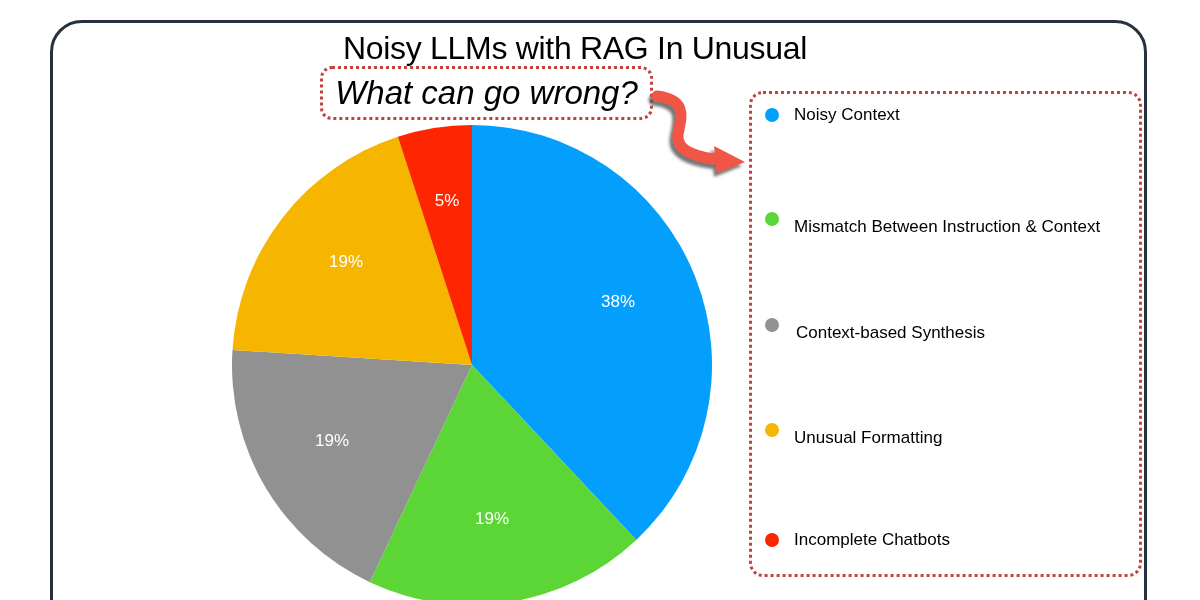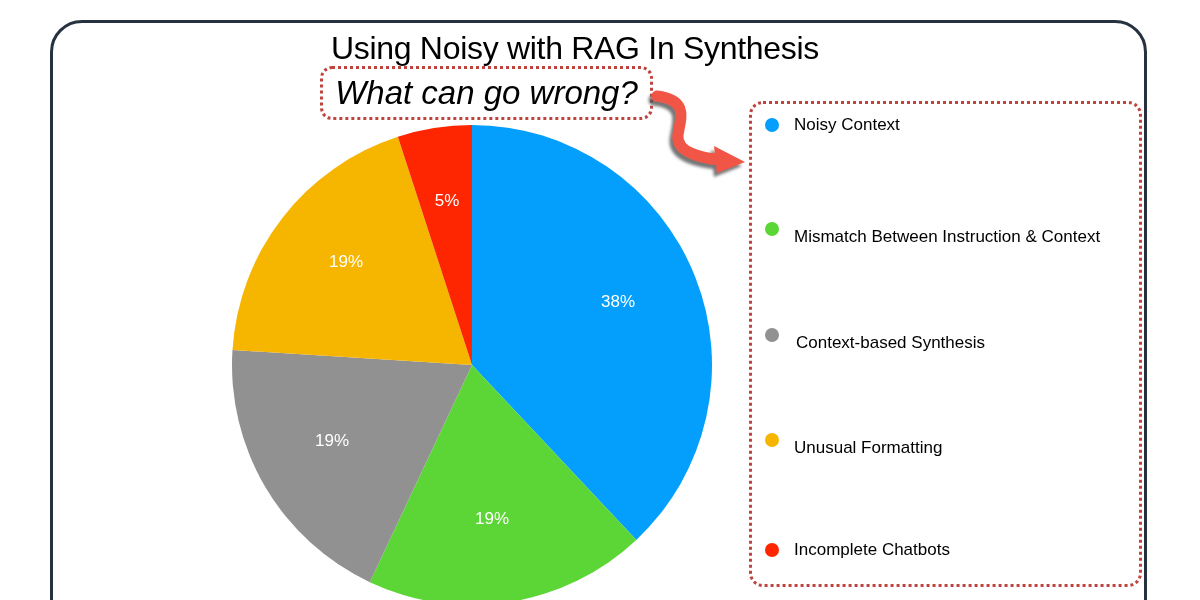--- a/index.html
+++ b/index.html
@@ -7,34 +7,34 @@
          font-family:"Liberation Sans", sans-serif; color:#000; }
   .frame { position:absolute; left:50px; top:20px; width:1097px; height:640px;
            border:3px solid #263240; border-radius:32px; box-sizing:border-box; }
   .title { position:absolute; left:0; width:1150px; top:28px; text-align:center;
            font-size:32px; line-height:40px; letter-spacing:-0.3px; }
   .title b { font-weight:normal; }
   .subtitle-box { position:absolute; left:320px; top:66px; width:333px; height:54px;
                   border:3px dotted #c0443e; border-radius:12px; box-sizing:border-box;
                   display:flex; align-items:center; justify-content:center; }
   .subtitle { font-style:italic; font-size:33px; line-height:40px; }
-  .legend-box { position:absolute; left:749px; top:101px; width:393px; height:486px;
+  .legend-box { position:absolute; left:749px; top:91px; width:393px; height:486px;
                 border:3px dotted #c0443e; border-radius:14px; box-sizing:border-box; }
   .legend-item { position:absolute; left:0; height:24px; display:flex; align-items:center; }
   .legend-dot { position:absolute; left:13px; width:14px; height:14px; border-radius:50%; }
   .legend-label { position:absolute; left:42px; white-space:nowrap; font-size:17px; line-height:24px; }
   svg.pie { position:absolute; left:0; top:0; }
   .pie-label { font-family:"Liberation Sans", sans-serif; font-size:17px; fill:#ffffff; }
 </style>
 </head>
 <body>
 
 <div class="frame"></div>
 
-<div class="title"><span>Using Noisy with </span><b>RAG</b><span> In </span><b>Synthesis</b></div>
+<div class="title"><span>Noisy LLMs with </span><b>RAG</b><span> In </span><b>Unusual</b></div>
 
 <div class="subtitle-box">
   <span class="subtitle">What can go wrong?</span>
 </div>
 
 <svg class="pie" width="1200" height="600">
   <defs>
     <filter id="arrowShadow" x="-20%" y="-20%" width="140%" height="140%">
       <feDropShadow dx="-3" dy="4" stdDeviation="1.5" flood-color="#555" flood-opacity="0.8"></feDropShadow>
     </filter>

